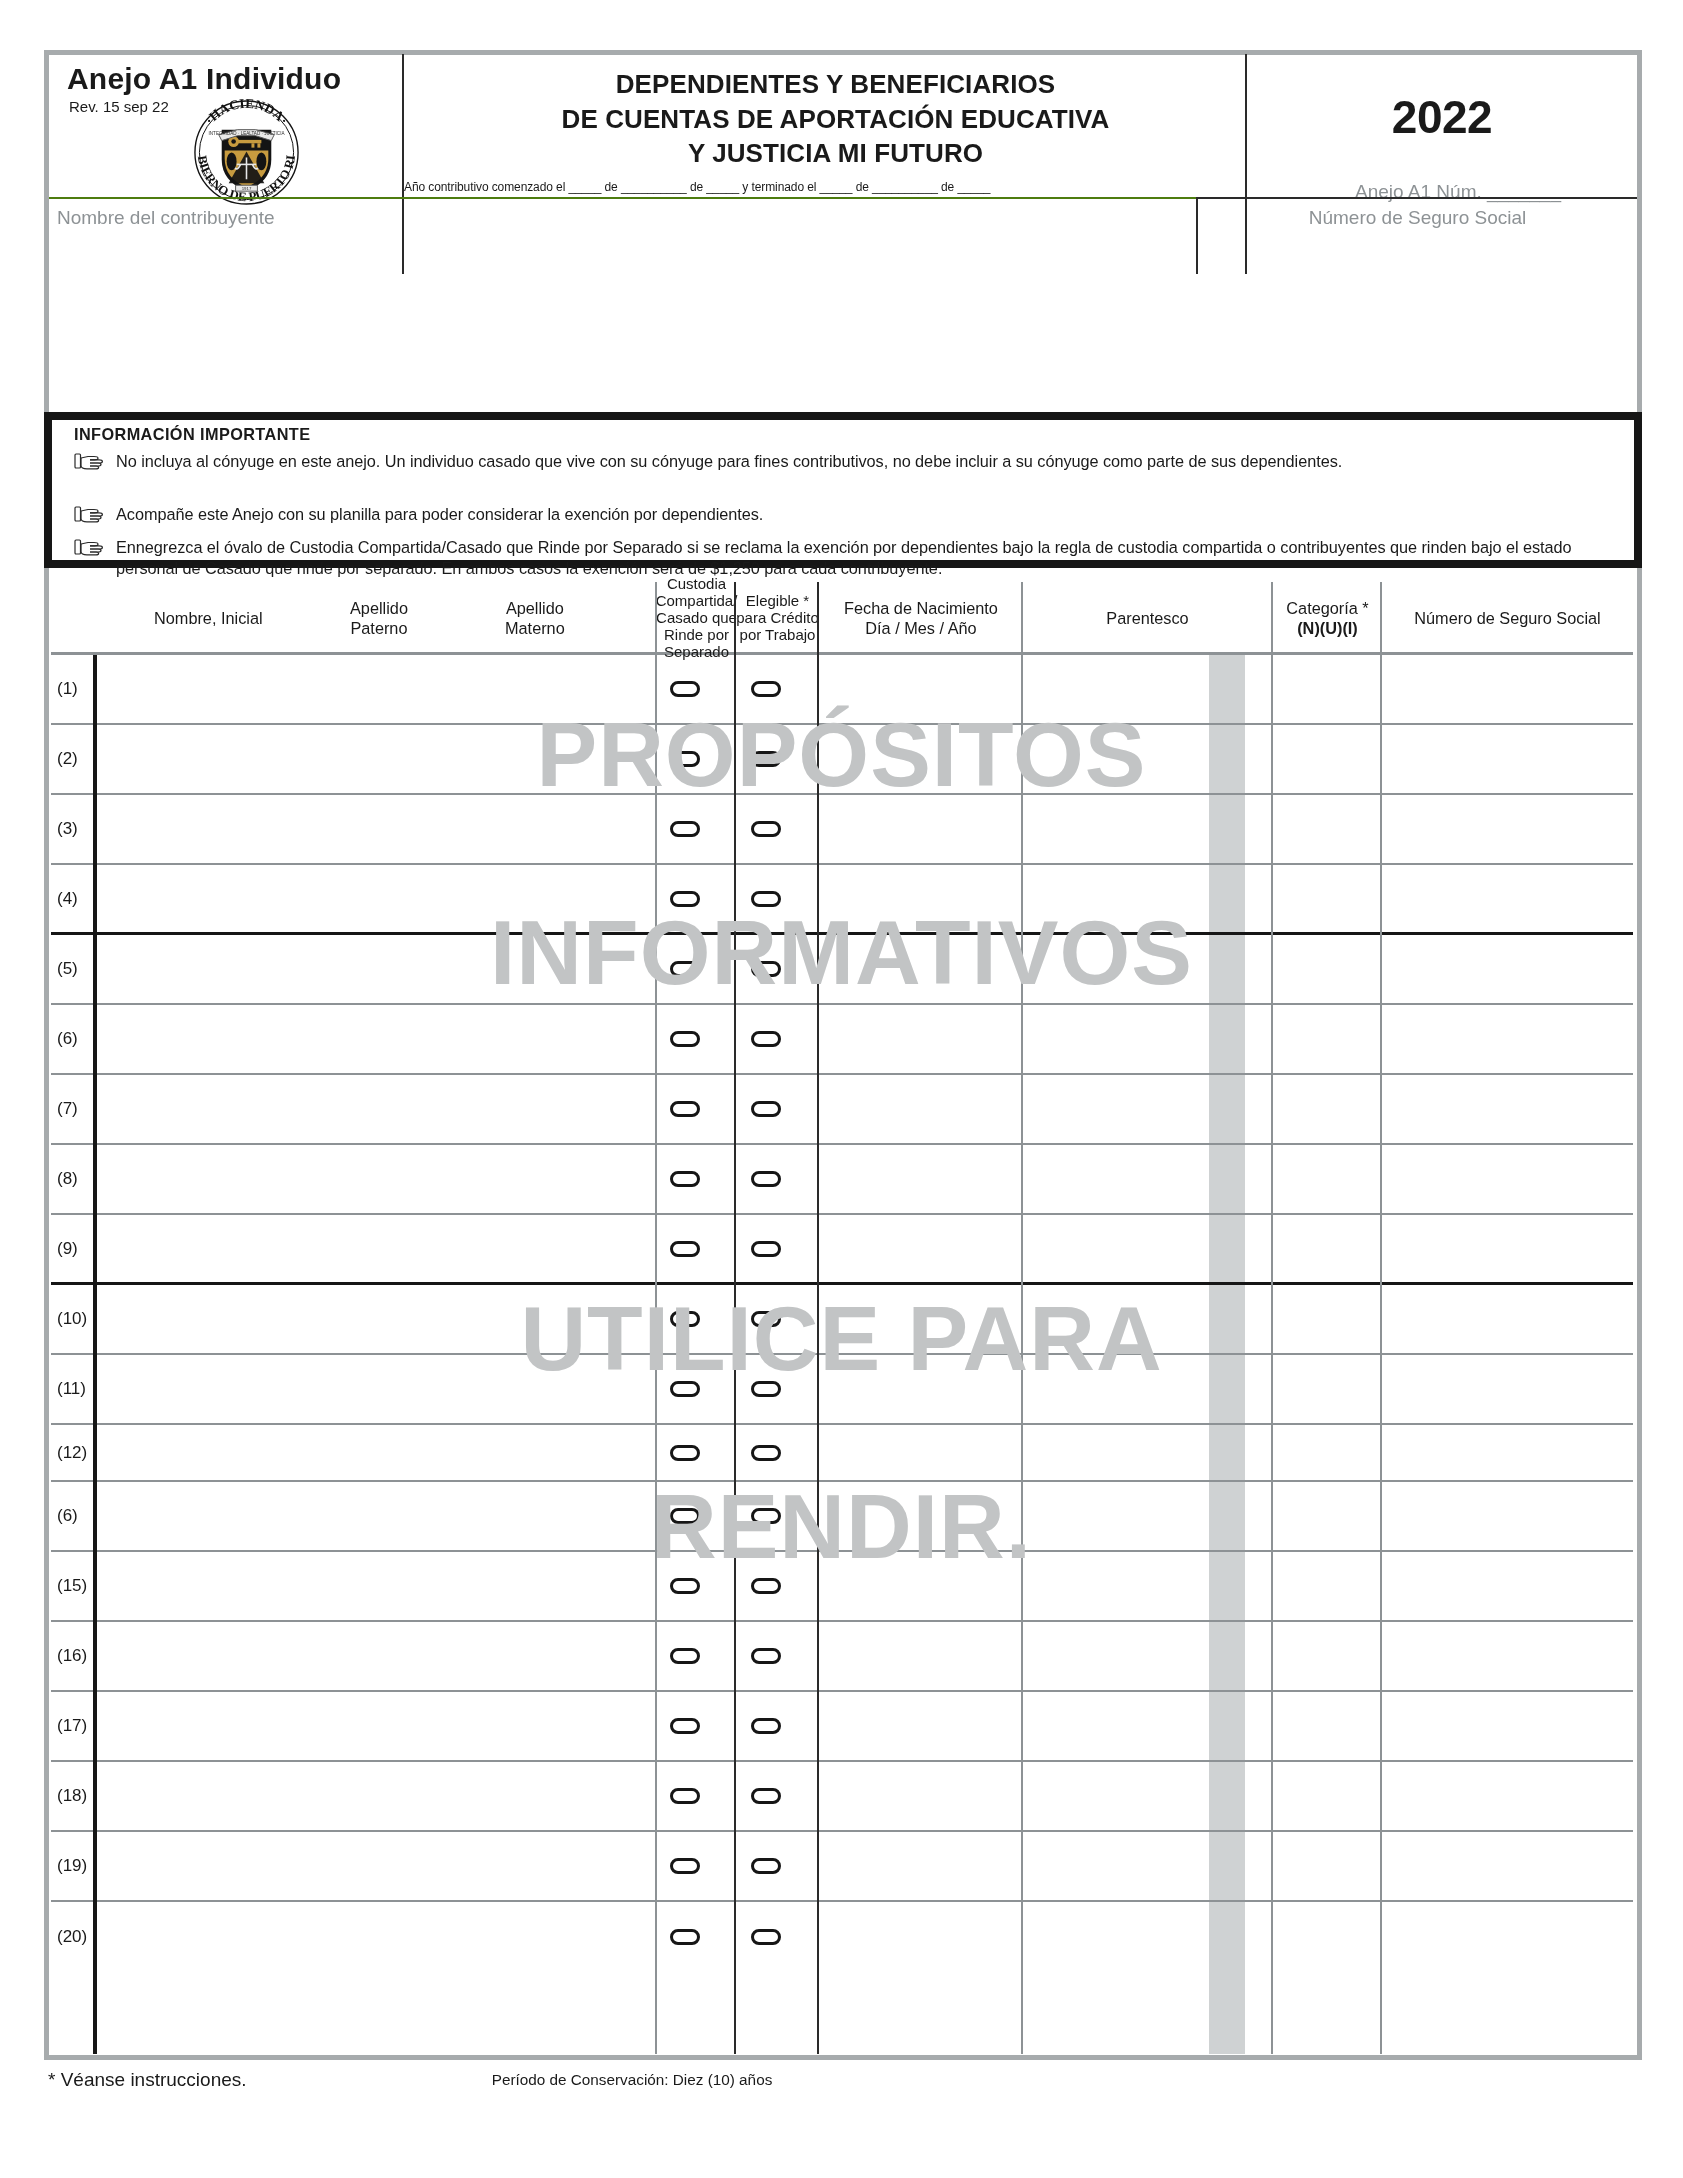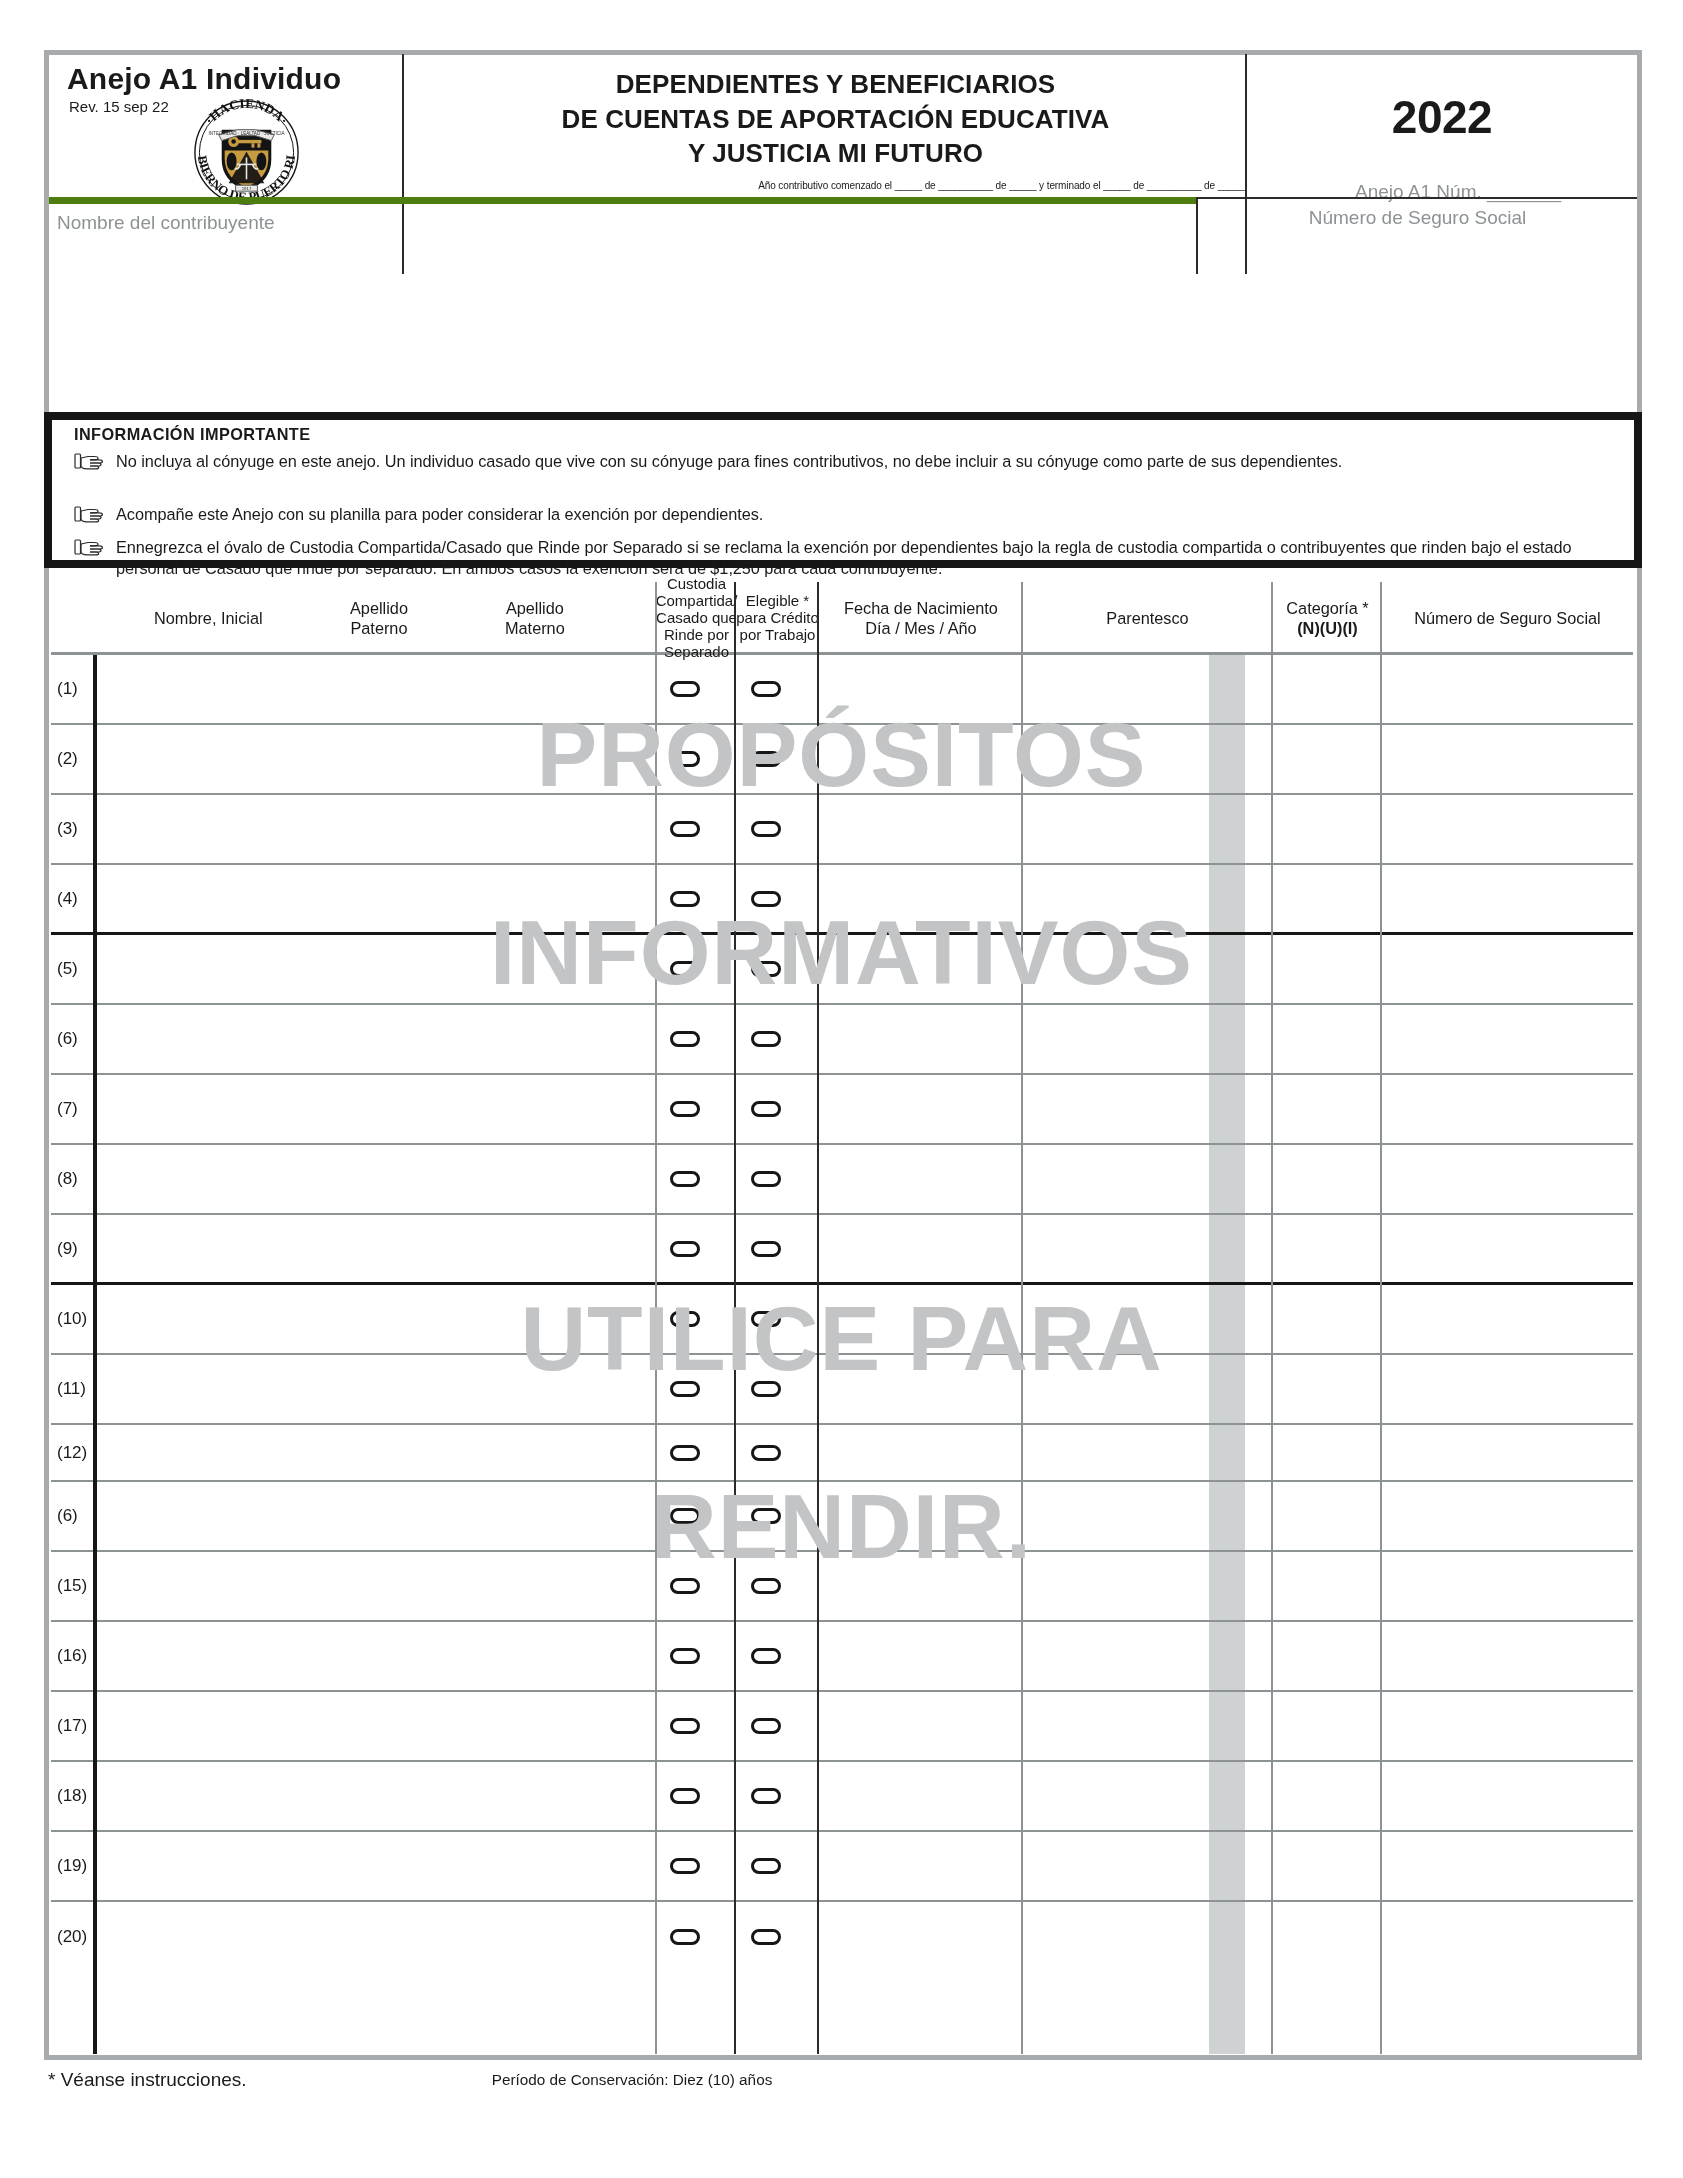--- a/index.html
+++ b/index.html
@@ -32,32 +32,32 @@
     letter-spacing:0.2px;white-space:nowrap;}
   .form-rev{position:absolute;left:20px;top:44px;font-size:15px;}
 
   
   .seal{position:absolute;left:139px;top:40px;width:117px;height:117px;}
   .seal svg{display:block;}
 
   .title-block{position:absolute;left:0;right:0;top:13px;text-align:center;padding-left:22px;}
   .title-block div{font-size:26px;font-weight:bold;line-height:1.33;letter-spacing:0.1px;}
 
-  .yearline{position:absolute;left:0;right:0;top:126px;text-align:right;
-    font-size:10px;letter-spacing:-0.1px;white-space:nowrap;}
+  .yearline{position:absolute;left:0;right:0;top:126px;text-align:left;
+    font-size:12px;letter-spacing:-0.1px;white-space:nowrap;}
 
   .year{position:absolute;left:0;right:0;top:36px;text-align:center;
     font-size:46px;font-weight:bold;letter-spacing:-0.5px;}
   .anejonum{position:absolute;left:0;right:0;top:127px;text-align:center;
     font-size:19px;color:#8d9295;white-space:nowrap;margin-left:32px;}
 
   
   .namerow{position:absolute;left:49px;top:197px;width:1588px;height:77px;}
   .nm-left{position:absolute;left:0;top:0;width:1147px;height:77px;
-    border-top:7px solid #4d7c0f;box-sizing:border-box;}
+    border-top:2px solid #4d7c0f;box-sizing:border-box;}
   .nm-right{position:absolute;left:1147px;top:0;width:441px;height:77px;
     border-top:2px solid #2a2a2a;border-left:2px solid #2a2a2a;box-sizing:border-box;}
   .nm-lbl{position:absolute;left:8px;top:8px;font-size:19px;color:#8d9295;}
   .nm-lbl.ctr{left:0;right:0;text-align:center;}
 
   
   .parte{position:absolute;left:51px;top:374px;width:1582px;height:36px;
     border-bottom:6px solid #161616;}
   .parte-tag{position:absolute;left:0;top:0;width:109px;height:30px;background:#b4b8ba;
     display:flex;align-items:center;justify-content:center;}

